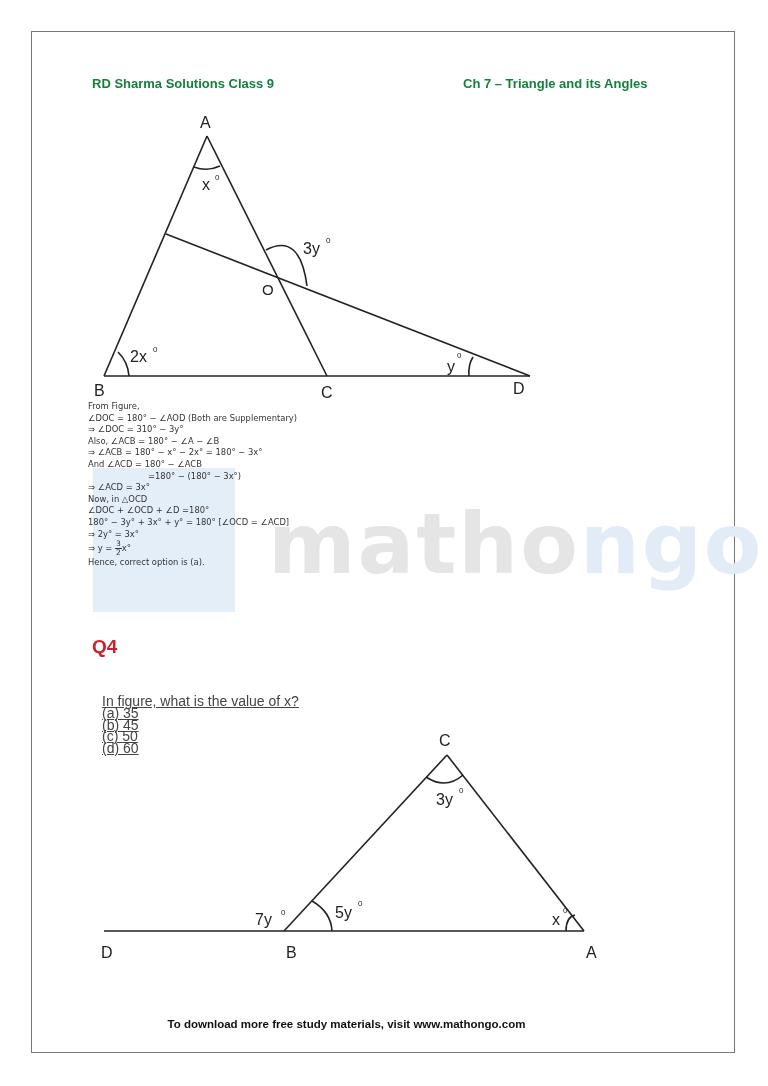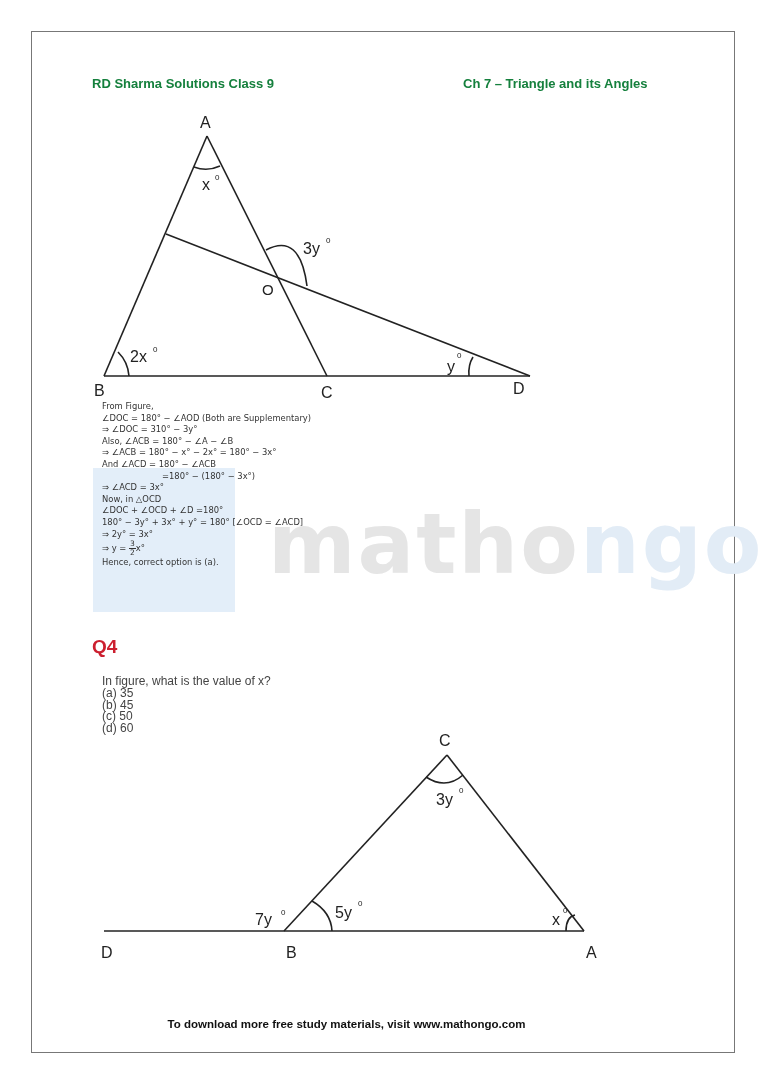--- a/index.html
+++ b/index.html
@@ -3,31 +3,31 @@
 <meta charset="utf-8">
 <style>
   html, body { margin:0; padding:0; background:#fff; }
   body { width:768px; height:1086px; position:relative; overflow:hidden; font-family:"Liberation Sans", sans-serif; color:#111; }
   .page-border { position:absolute; left:31px; top:31px; width:704px; height:1022px; border:1.5px solid #777; box-sizing:border-box; }
   .hdr { position:absolute; top:76px; font-weight:bold; font-size:13px; color:#15803d; }
   .hdr-left { left:92px; }
   .hdr-right { left:463px; }
   svg.fig { position:absolute; left:0; top:0; }
   .fig-label { font-family:"Liberation Sans", sans-serif; fill:#222; }
-  .solution { position:absolute; left:102px; top:401px; width:142px; font-family:"DejaVu Sans", sans-serif; font-size:8.4px; line-height:11.6px; color:#333; }
+  .solution { position:absolute; left:88px; top:401px; width:142px; font-family:"DejaVu Sans", sans-serif; font-size:8.4px; line-height:11.6px; color:#333; }
   .sol-line { white-space:nowrap; }
   .sol-bg { position:absolute; left:93px; top:468px; width:142px; height:144px; background:#e3eef9; }
   .frac { display:inline-block; vertical-align:middle; text-align:center; font-size:7.5px; line-height:8px; }
   .frac span { display:block; }
   .frac .num { border-bottom:1px solid #333; padding:0 1px; }
   .watermark { position:absolute; left:100px; top:502px; font-family:"DejaVu Sans", sans-serif; font-weight:bold; font-size:84px; letter-spacing:2px; color:#e5e5e5; line-height:1; }
   .watermark .go { color:#e2ecf6; }
   .wm-logo { position:absolute; left:160px; top:512px; font-family:"DejaVu Sans", sans-serif; font-weight:bold; font-size:80px; color:#cfe0f2; line-height:1; }
   .q-label { position:absolute; left:92px; top:636px; font-weight:bold; font-size:19px; color:#cc1f2f; }
-  .question { position:absolute; left:102px; top:676px; font-size:12px; line-height:11.8px; color:#444; }
+  .question { position:absolute; left:102px; top:696px; font-size:14px; line-height:11.8px; color:#444;text-decoration:underline; }
   .footer { position:absolute; left:0; width:693px; top:1018px; text-align:center; font-weight:bold; font-size:11.5px; color:#111; }
 </style>
 </head>
 <body>
 
 <div class="page-border"></div>
 
 <div class="hdr hdr-left">RD Sharma Solutions Class 9</div>
 <div class="hdr hdr-right">Ch 7 – Triangle and its Angles</div>
 

